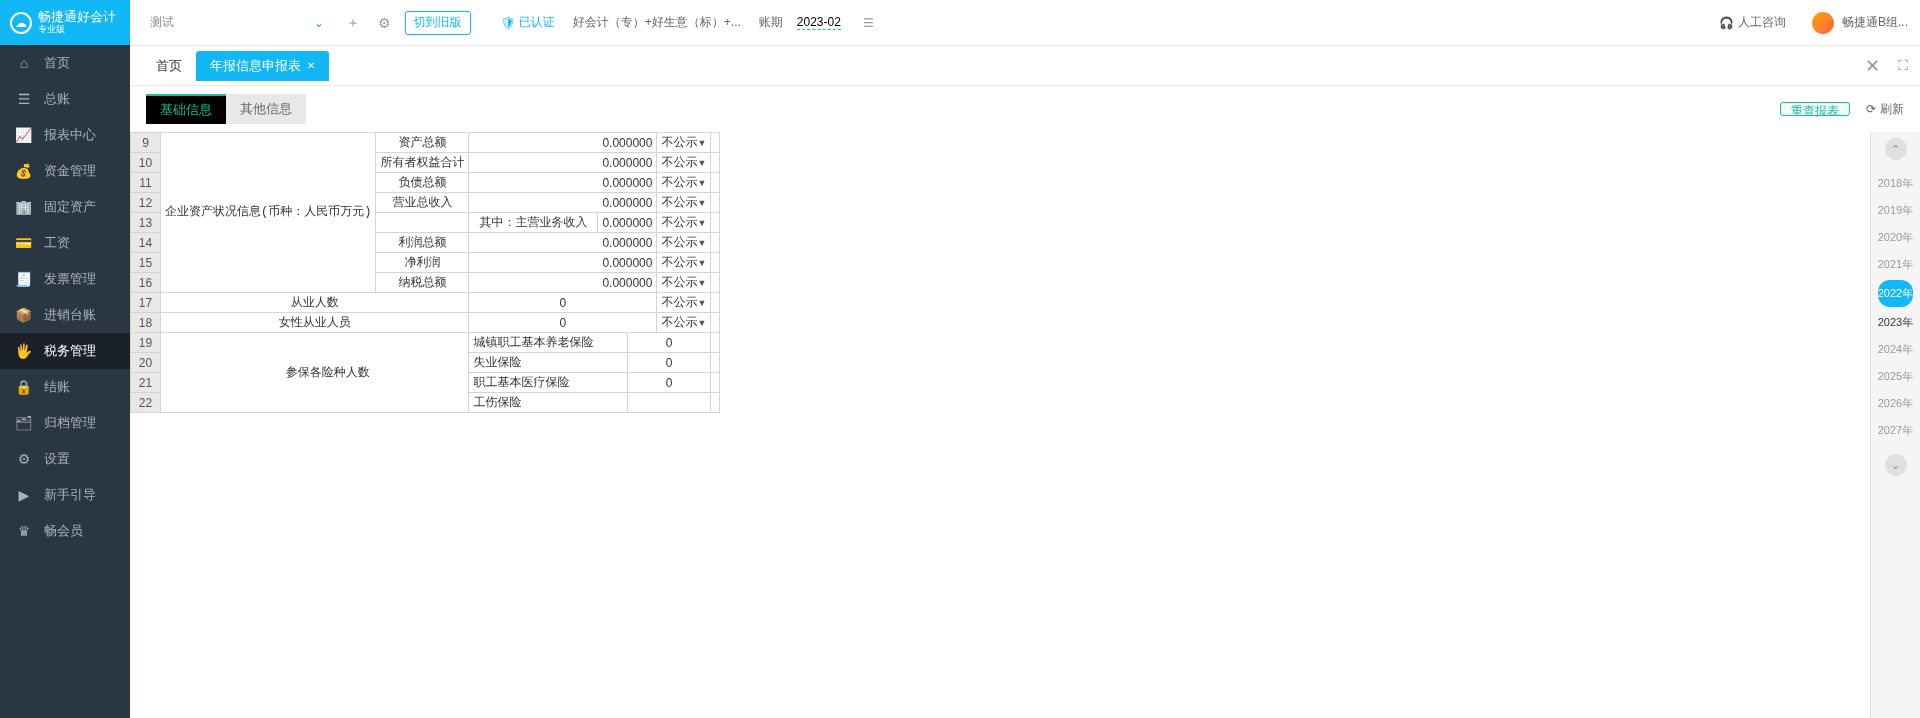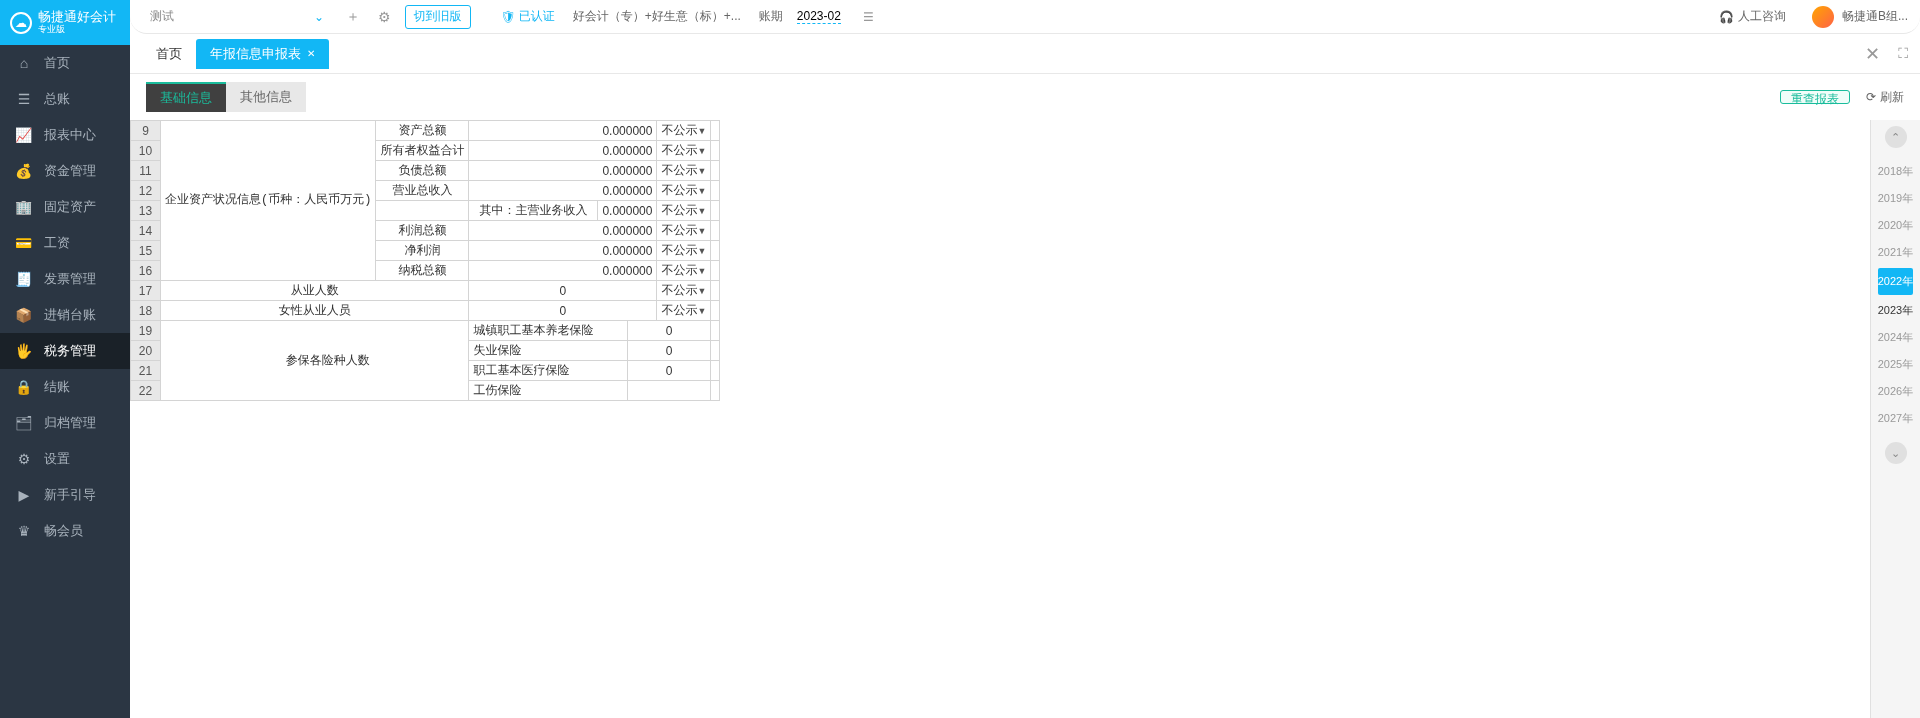--- a/index.html
+++ b/index.html
@@ -13,21 +13,21 @@
 .logo-text { display: flex; flex-direction: column; line-height: 1.1; }
 .logo-sub { font-size: 9px; }
 .nav-item { height: 36px; display: flex; align-items: center; padding: 0 16px; cursor: pointer; font-size: 13px; }
 .nav-item.active { background: #1a2128; color: #fff; }
 .nav-icon { width: 16px; height: 16px; margin-right: 12px; display: flex; align-items: center; justify-content: center; font-size: 14px; }
 
 
 .main { flex: 1; display: flex; flex-direction: column; background: #fff; min-width: 0; }
 
 
-.topbar { height: 34px; border-bottom: 1px solid #e8e8e8; display: flex; align-items: center; padding: 0 12px; gap: 10px; border-radius: 17px; }
+.topbar { height: 46px; border-bottom: 1px solid #e8e8e8; display: flex; align-items: center; padding: 0 12px; gap: 10px; }
 .select-box { width: 190px; height: 28px; display: flex; align-items: center; justify-content: space-between; padding: 0 8px; color: #888; cursor: pointer; }
 .select-box .caret { color: #12b7f5; }
 .top-icon { color: #999; cursor: pointer; font-size: 14px; padding: 4px; }
 .old-btn { height: 24px; padding: 0 8px; border: 1px solid #12b7f5; color: #12b7f5; background: #fff; border-radius: 3px; cursor: pointer; font-size: 12px; }
 .cert { color: #12b7f5; display: flex; align-items: center; gap: 3px; margin-left: 20px; }
 .plan { color: #666; margin-left: 8px; }
 .period-label { color: #666; margin-left: 8px; }
 .period-val { color: #000000; border-bottom: 1px dashed #12b7f5; margin-left: 4px; cursor: pointer; }
 .dash { margin-left: 12px; color: #999; }
 .spacer { flex: 1; }
@@ -39,41 +39,41 @@
 .tab-item { height: 30px; padding: 0 14px; display: flex; align-items: center; font-size: 13px; cursor: pointer; border-radius: 3px 3px 0 0; }
 .tab-item.home { color: #333; }
 .tab-item.active { background: #12b7f5; color: #fff; }
 .tab-close { margin-left: 6px; font-size: 10px; }
 .x-btn { position: absolute; right: 40px; font-size: 18px; color: #999; cursor: pointer; }
 .full-btn { position: absolute; right: 12px; font-size: 14px; color: #999; cursor: pointer; }
 
 
 .subtab-row { height: 46px; display: flex; align-items: center; padding: 0 16px; }
 .subtab { height: 30px; padding: 0 14px; display: flex; align-items: center; font-size: 13px; cursor: pointer; background: #e8e8e8; color: #666; }
-.subtab.active { background: #404040; color: #1abc9c; border-top: 2px solid #1abc9c; }
+.subtab.active { background: #000000; color: #1abc9c; border-top: 2px solid #1abc9c; }
 .subtab-spacer { flex: 1; }
 .reset-btn { height: 14px; padding: 0 10px; border: 1px solid #1abc9c; color: #1abc9c; background: #f0fdf9; border-radius: 3px; cursor: pointer; font-size: 12px; margin-right: 16px; }
 .refresh-btn { color: #666; cursor: pointer; display: flex; align-items: center; gap: 4px; }
 
 
 .sheet-wrap { flex: 1; display: flex; min-height: 0; }
 .sheet { flex: 1; overflow: auto; position: relative; }
 table.ss { border-collapse: collapse; table-layout: fixed; }
 table.ss td, table.ss th { border: 1px solid #d4d4d4; height: 20px; font-size: 12px; padding: 0 4px; vertical-align: middle; white-space: nowrap; overflow: hidden; }
 .rn { background: #e8e8e8; text-align: center; color: #555; width: 30px; }
 .c-lbl { text-align: center; }
 .c-num { text-align: right; }
 .dd { display: flex; align-items: center; }
 .dd-caret { font-size: 9px; color: #555; }
 
 
 .year-panel { width: 50px; background: #f5f5f5; border-left: 1px solid #e0e0e0; display: flex; flex-direction: column; align-items: center; padding-top: 6px; font-size: 11px; color: #999; }
 .yp-btn { width: 22px; height: 22px; border-radius: 50%; background: #e0e0e0; color: #888; display: flex; align-items: center; justify-content: center; cursor: pointer; margin-bottom: 10px; }
 .yp-item { padding: 6px 0; cursor: pointer; width: 100%; text-align: center; }
-.yp-item.active { background: #12b7f5; color: #fff; border-radius: 2px; margin: 2px 4px; width: calc(100% - 8px); }
+.yp-item.active { background: #12b7f5; color: #fff; border-radius: 12px; margin: 2px 4px; width: calc(100% - 8px); }
 .yp-item.strong { color: #333; }
 </style>
 </head>
 <body>
 
 <div class="app">
   <div class="sidebar">
     <div class="logo">
       <span class="logo-icon">☁</span>
       <span class="logo-text">

